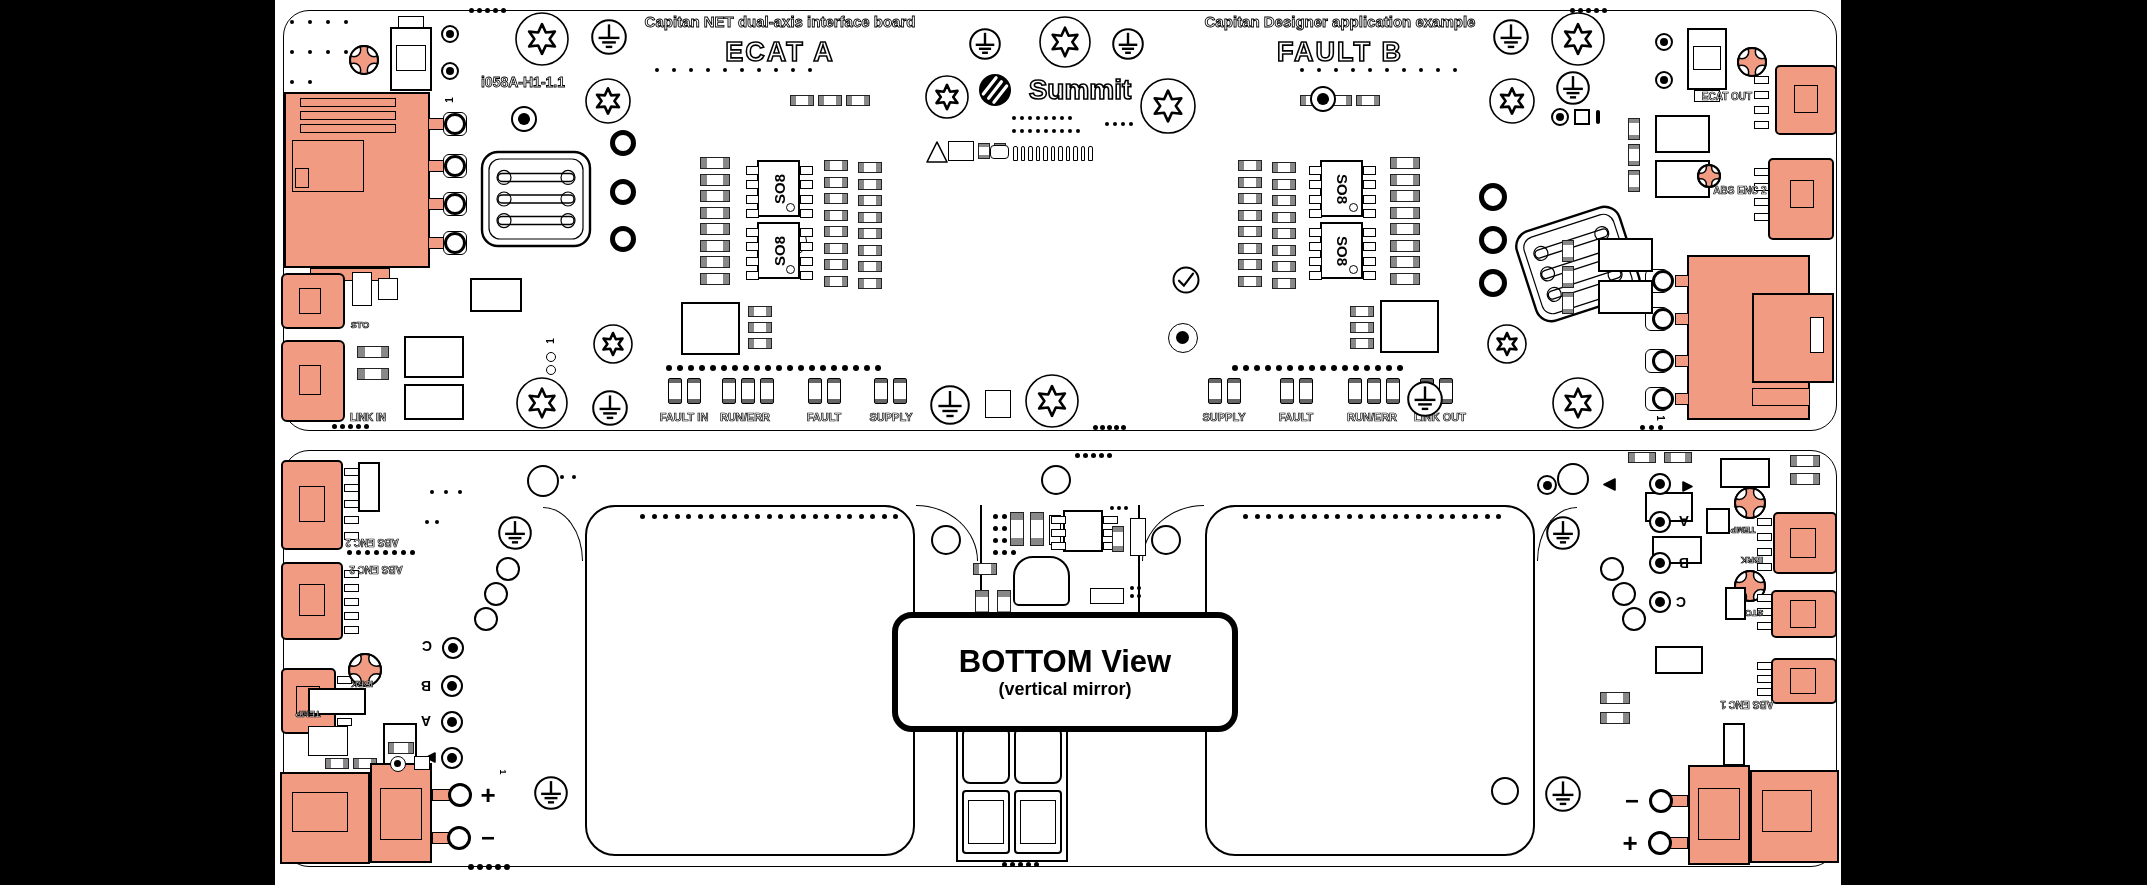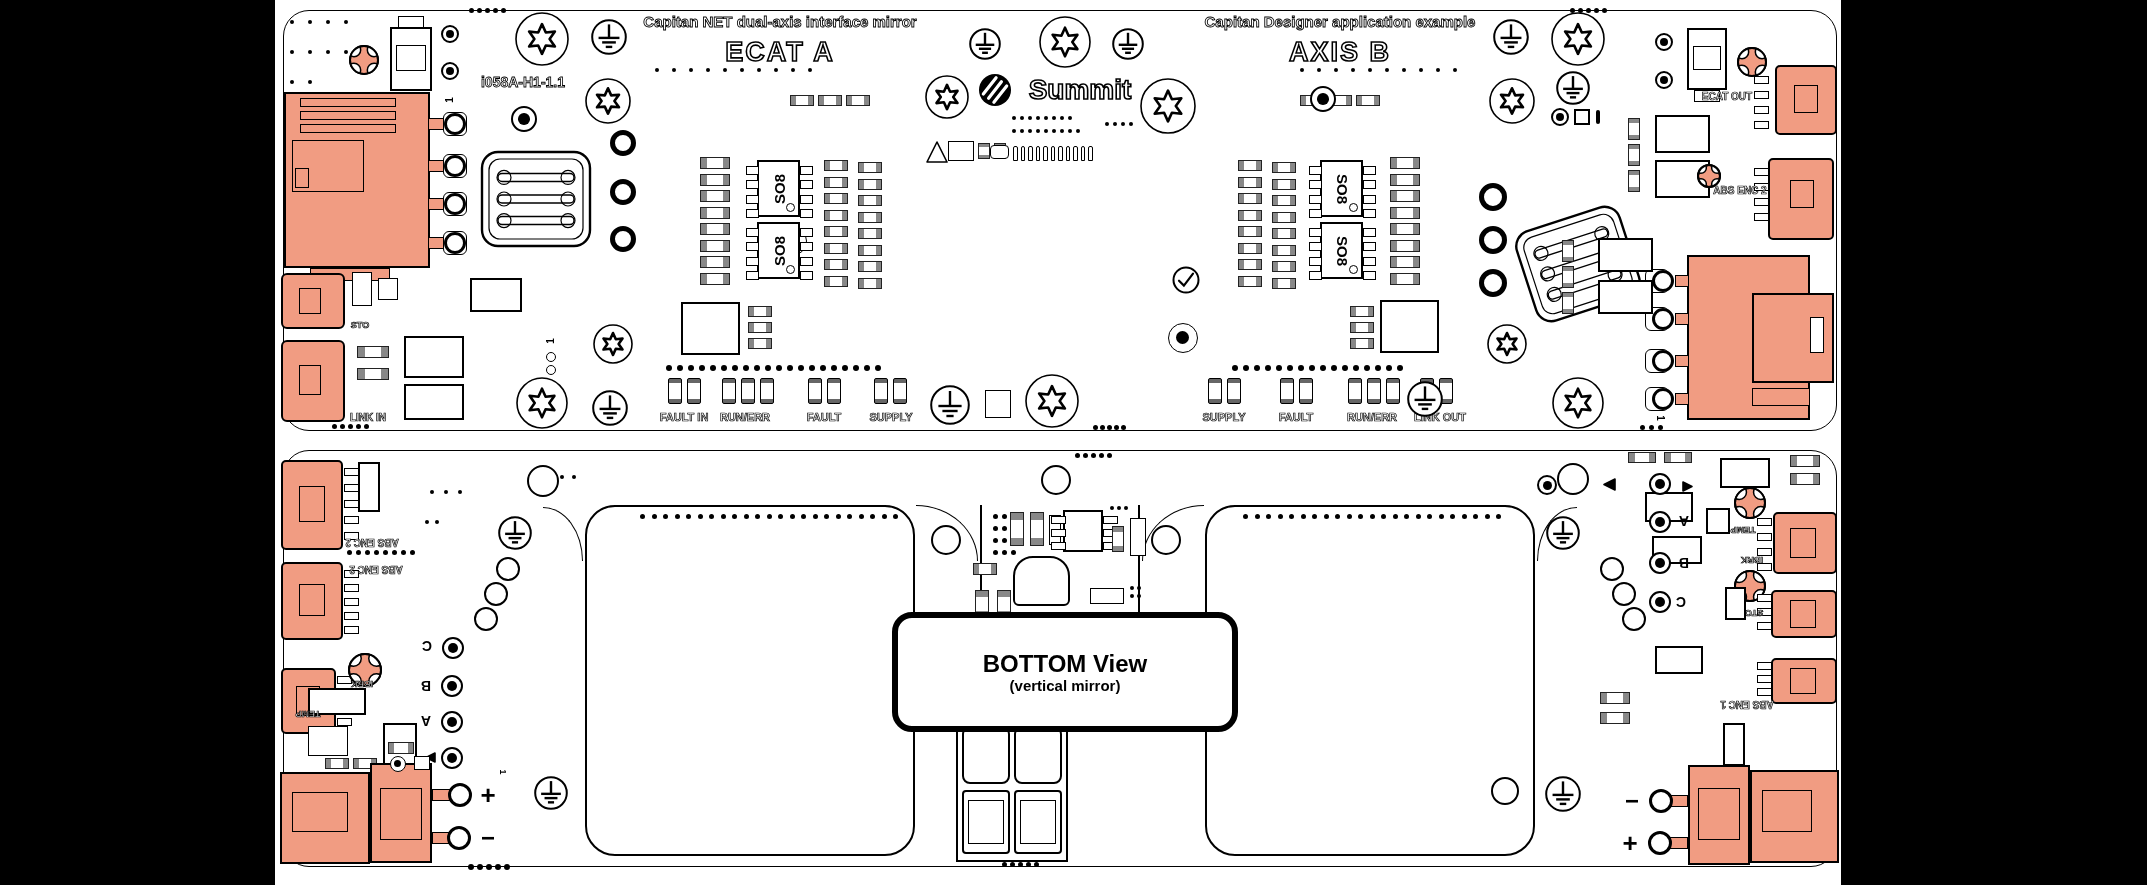--- a/index.html
+++ b/index.html
@@ -68,24 +68,24 @@
       <div class="cmp" style="left: 17px; top: 0px; width: 4px; height: 4px; border-radius: 50%; background: rgb(0, 0, 0);"></div>
       <div class="cmp" style="left: 34px; top: 0px; width: 4px; height: 4px; border-radius: 50%; background: rgb(0, 0, 0);"></div>
       <div class="cmp" style="left: 51px; top: 0px; width: 4px; height: 4px; border-radius: 50%; background: rgb(0, 0, 0);"></div>
       <div class="cmp" style="left: 68px; top: 0px; width: 4px; height: 4px; border-radius: 50%; background: rgb(0, 0, 0);"></div>
       <div class="cmp" style="left: 85px; top: 0px; width: 4px; height: 4px; border-radius: 50%; background: rgb(0, 0, 0);"></div>
       <div class="cmp" style="left: 102px; top: 0px; width: 4px; height: 4px; border-radius: 50%; background: rgb(0, 0, 0);"></div>
       <div class="cmp" style="left: 119px; top: 0px; width: 4px; height: 4px; border-radius: 50%; background: rgb(0, 0, 0);"></div>
       <div class="cmp" style="left: 136px; top: 0px; width: 4px; height: 4px; border-radius: 50%; background: rgb(0, 0, 0);"></div>
       <div class="cmp" style="left: 153px; top: 0px; width: 4px; height: 4px; border-radius: 50%; background: rgb(0, 0, 0);"></div>
     </div>
-    <span class="t out" style="left: 780px; top: 21px; font-size: 15px; -webkit-text-stroke: 0.87px rgb(0, 0, 0); transform: translate(-50%, -50%) rotate(0deg);">Capitan NET dual-axis interface mirror</span>
+    <span class="t out" style="left: 780px; top: 21px; font-size: 15px; -webkit-text-stroke: 0.87px rgb(0, 0, 0); transform: translate(-50%, -50%) rotate(0deg);">Capitan NET dual-axis interface board</span>
     <span class="t out" style="left: 780px; top: 52px; font-size: 27px; letter-spacing: 2px; -webkit-text-stroke: 1.566px rgb(0, 0, 0); transform: translate(-50%, -50%) rotate(0deg);">ECAT A</span>
     <span class="t out" style="left: 1340px; top: 21px; font-size: 15px; -webkit-text-stroke: 0.87px rgb(0, 0, 0); transform: translate(-50%, -50%) rotate(0deg);">Capitan Designer application example</span>
-    <span class="t out" style="left: 1340px; top: 52px; font-size: 27px; letter-spacing: 2px; -webkit-text-stroke: 1.566px rgb(0, 0, 0); transform: translate(-50%, -50%) rotate(0deg);">AXIS B</span>
+    <span class="t out" style="left: 1340px; top: 52px; font-size: 27px; letter-spacing: 2px; -webkit-text-stroke: 1.566px rgb(0, 0, 0); transform: translate(-50%, -50%) rotate(0deg);">FAULT B</span>
     <span class="t out" style="left: 523px; top: 82px; font-size: 14px; -webkit-text-stroke: 0.812px rgb(0, 0, 0); transform: translate(-50%, -50%) rotate(0deg);">i058A-H1-1.1</span>
     <svg width="30" height="30" style="left: 349px; top: 45px;">
       <clipPath id="pc13">
         <circle cx="15" cy="15" r="14"></circle>
       </clipPath>
       <circle cx="15" cy="15" r="14" fill="#F19C82" stroke="#000" stroke-width="2"></circle>
       <g clip-path="url(#pc13)">
         <circle cx="25.076271631908305" cy="25.076271631908302" r="6.75" fill="#fff" stroke="#000" stroke-width="1.5"></circle>
         <circle cx="4.923728368091698" cy="25.076271631908305" r="6.75" fill="#fff" stroke="#000" stroke-width="1.5"></circle>
         <circle cx="4.923728368091696" cy="4.923728368091698" r="6.75" fill="#fff" stroke="#000" stroke-width="1.5"></circle>
@@ -1065,16 +1065,16 @@
       <line x1="13.94" y1="26.35" x2="20.06" y2="26.35" stroke="#000" stroke-width="2.4"></line>
     </svg>
     <div class="cmp" style="left: 1002px; top: 862px; width: 1px; height: 1px; overflow: visible;">
       <div class="cmp" style="left: 0px; top: 0px; width: 5px; height: 5px; border-radius: 50%; background: rgb(0, 0, 0);"></div>
       <div class="cmp" style="left: 8px; top: 0px; width: 5px; height: 5px; border-radius: 50%; background: rgb(0, 0, 0);"></div>
       <div class="cmp" style="left: 16px; top: 0px; width: 5px; height: 5px; border-radius: 50%; background: rgb(0, 0, 0);"></div>
       <div class="cmp" style="left: 24px; top: 0px; width: 5px; height: 5px; border-radius: 50%; background: rgb(0, 0, 0);"></div>
       <div class="cmp" style="left: 32px; top: 0px; width: 5px; height: 5px; border-radius: 50%; background: rgb(0, 0, 0);"></div>
     </div>
     <div class="vbx" style="left: 892px; top: 612px; width: 334px; height: 108px;">
-      <span style="font-size: 24px;">BOTTOM View</span>
-      <span style="font-size: 15px;">(vertical mirror)</span>
+      <span style="font-size: 31px;">BOTTOM View</span>
+      <span style="font-size: 18px;">(vertical mirror)</span>
     </div>
   </div>
 
 </body></html>

